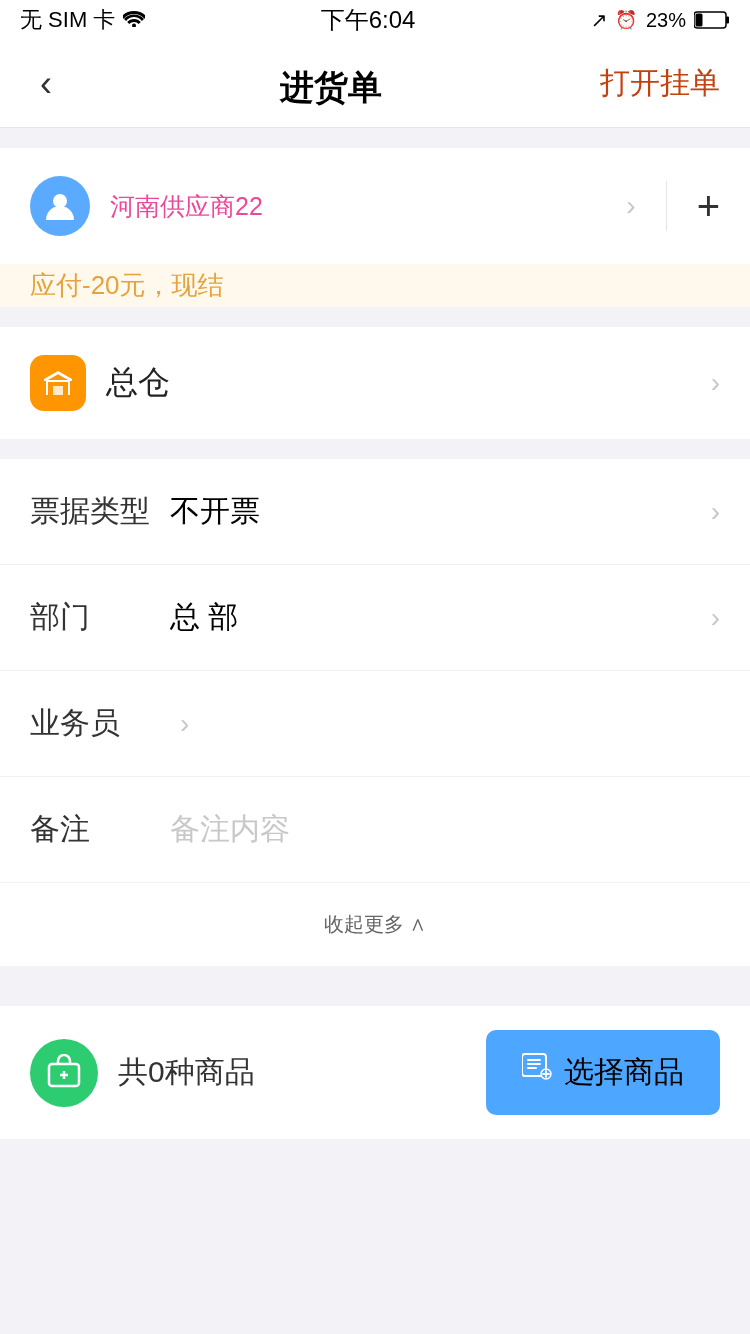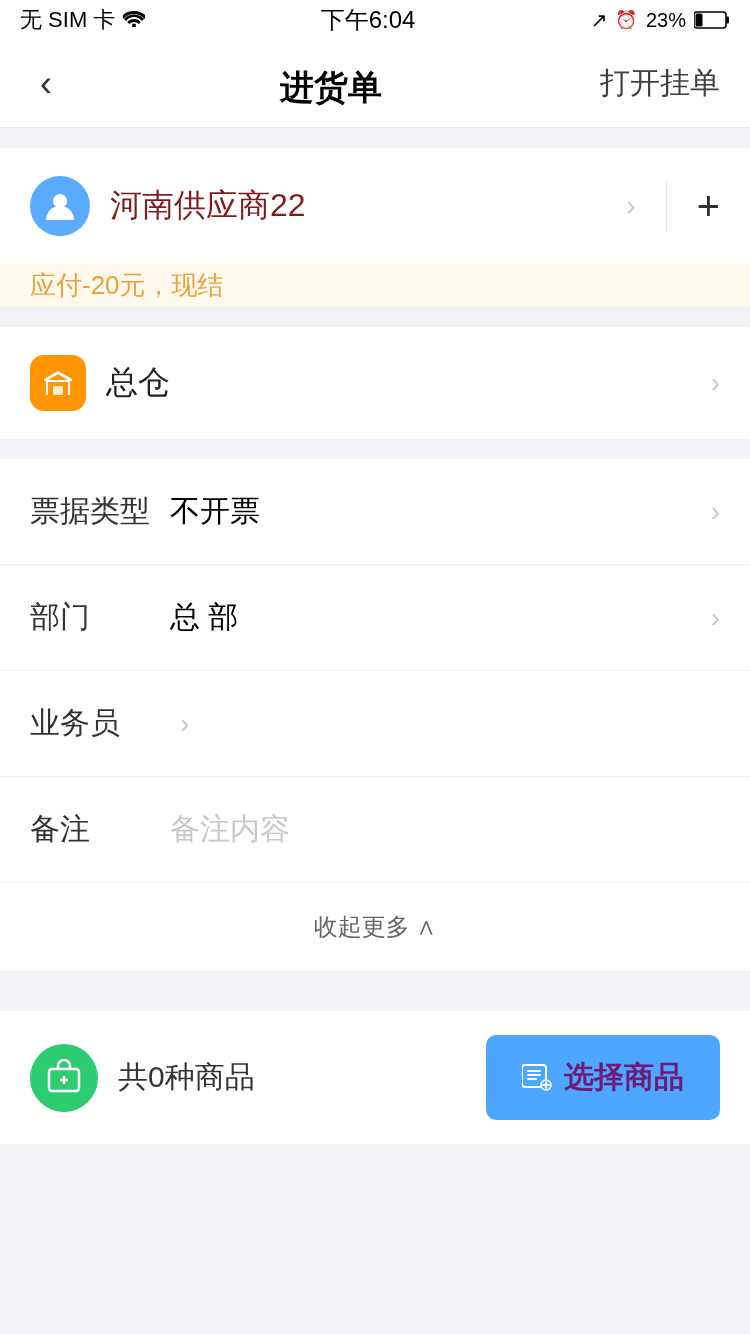--- a/index.html
+++ b/index.html
@@ -56,21 +56,21 @@
       padding: 10px;
     }
     .nav-title {
       font-size: 34px;
       font-weight: 600;
       color: #000;
       margin-top: 8px;
     }
     .nav-action {
       font-size: 30px;
-      color: #404040;
+      color: #c2410c;
       cursor: pointer;
     }
 
     
     .section-divider {
       height: 20px;
       background: #f2f2f7;
     }
 
     
@@ -94,22 +94,22 @@
       background: #5aabff;
       display: flex;
       align-items: center;
       justify-content: center;
       margin-right: 20px;
       flex-shrink: 0;
     }
     .supplier-avatar svg { width: 36px; height: 36px; }
     .supplier-name {
       flex: 1;
-      font-size: 32px;
-      color: #7f1d1d;
+      font-size: 25px;
+      color: #ec4899;
     }
     .supplier-right-icons {
       display: flex;
       align-items: center;
       gap: 30px;
     }
     .chevron-icon {
       color: #c7c7cc;
       font-size: 28px;
     }
@@ -194,21 +194,21 @@
       font-size: 28px;
       margin-left: 10px;
     }
 
     
     .collapse-row {
       padding: 28px 30px;
       background: #fff;
       border-top: 1px solid #f0f0f0;
       text-align: center;
-      font-size: 24px;
+      font-size: 20px;
       color: #666;
       cursor: pointer;
     }
 
     
     .bottom-section {
       background: #fff;
       margin-top: 20px;
       display: flex;
       align-items: center;
@@ -226,31 +226,30 @@
       flex-shrink: 0;
     }
     .product-icon svg { width: 38px; height: 38px; }
     .product-count {
       flex: 1;
       font-size: 30px;
       color: #333;
     }
     .select-btn {
       background: #4da6ff;
-      color: #701a75;
+      color: #000000;
       border: none;
       border-radius: 10px;
       padding: 22px 36px;
       font-size: 30px;
       display: flex;
-      align-items: flex-end;
+      align-items: flex-start;
       gap: 12px;
       cursor: pointer;
       white-space: nowrap;
-      font-weight: bold;
     }
 
     
     .main-bg {
       background: #f2f2f7;
       flex: 1;
       min-height: 300px;
     }
   </style>
 </head>

